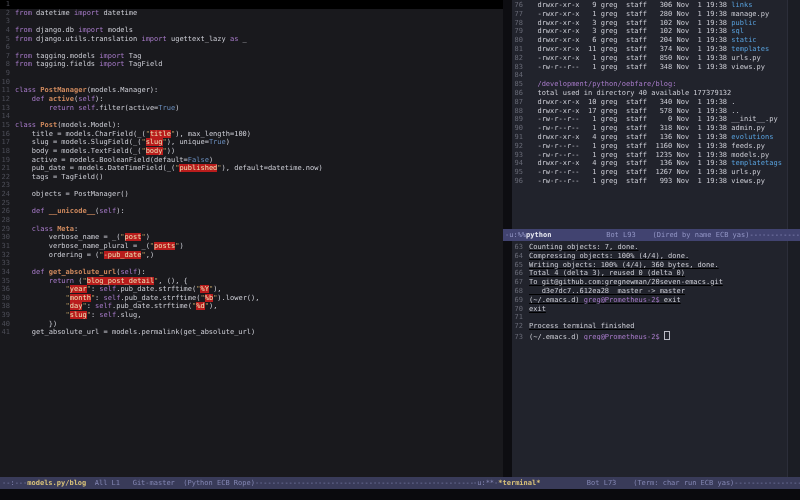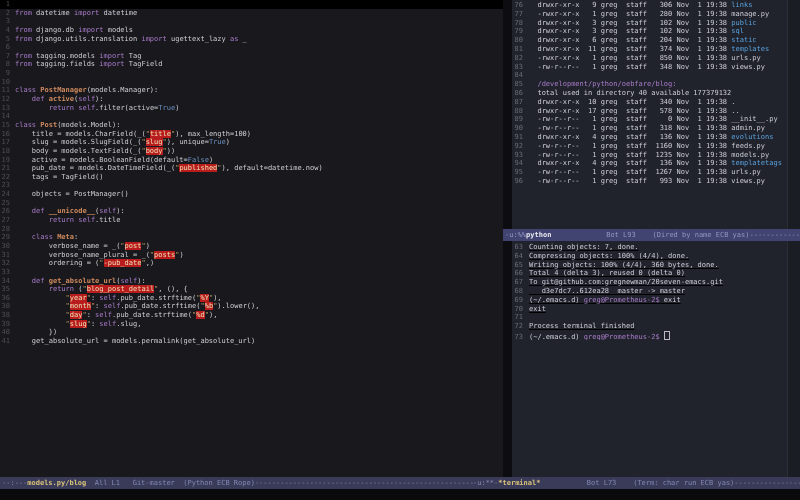--- a/index.html
+++ b/index.html
@@ -65,21 +65,20 @@
       <div class="row"><span class="ln">16</span><span class="sg-p">    title = models.CharField(_(</span><span class="sg-s">"</span><span class="sg-S">title</span><span class="sg-s">"</span><span class="sg-p">), max_length=100)</span></div>
       <div class="row"><span class="ln">17</span><span class="sg-p">    slug = models.SlugField(_(</span><span class="sg-s">"</span><span class="sg-S">slug</span><span class="sg-s">"</span><span class="sg-p">), unique=</span><span class="sg-b">True</span><span class="sg-p">)</span></div>
       <div class="row"><span class="ln">18</span><span class="sg-p">    body = models.TextField(_(</span><span class="sg-s">"</span><span class="sg-S">body</span><span class="sg-s">"</span><span class="sg-p">))</span></div>
       <div class="row"><span class="ln">19</span><span class="sg-p">    active = models.BooleanField(default=</span><span class="sg-b">False</span><span class="sg-p">)</span></div>
       <div class="row"><span class="ln">21</span><span class="sg-p">    pub_date = models.DateTimeField(_(</span><span class="sg-s">"</span><span class="sg-S">published</span><span class="sg-s">"</span><span class="sg-p">), default=datetime.now)</span></div>
       <div class="row"><span class="ln">22</span><span class="sg-p">    tags = TagField()</span></div>
       <div class="row"><span class="ln">23</span></div>
       <div class="row"><span class="ln">24</span><span class="sg-p">    objects = PostManager()</span></div>
       <div class="row"><span class="ln">25</span></div>
       <div class="row"><span class="ln">26</span><span class="sg-p">    </span><span class="sg-k">def</span><span class="sg-p"> </span><span class="sg-f">__unicode__</span><span class="sg-p">(</span><span class="sg-k">self</span><span class="sg-p">):</span></div>
-      <div class="row"><span class="ln">27</span><span class="sg-p">        </span><span class="sg-k">return</span><span class="sg-p"> </span><span class="sg-k">self</span><span class="sg-p">.title</span></div>
       <div class="row"><span class="ln">28</span></div>
       <div class="row"><span class="ln">29</span><span class="sg-p">    </span><span class="sg-k">class</span><span class="sg-p"> </span><span class="sg-f">Meta</span><span class="sg-p">:</span></div>
       <div class="row"><span class="ln">30</span><span class="sg-p">        verbose_name = _(</span><span class="sg-s">"</span><span class="sg-S">post</span><span class="sg-s">"</span><span class="sg-p">)</span></div>
       <div class="row"><span class="ln">31</span><span class="sg-p">        verbose_name_plural = _(</span><span class="sg-s">"</span><span class="sg-S">posts</span><span class="sg-s">"</span><span class="sg-p">)</span></div>
       <div class="row"><span class="ln">32</span><span class="sg-p">        ordering = (</span><span class="sg-s">"</span><span class="sg-S">-pub_date</span><span class="sg-s">"</span><span class="sg-p">,)</span></div>
       <div class="row"><span class="ln">33</span></div>
       <div class="row"><span class="ln">34</span><span class="sg-p">    </span><span class="sg-k">def</span><span class="sg-p"> </span><span class="sg-f">get_absolute_url</span><span class="sg-p">(</span><span class="sg-k">self</span><span class="sg-p">):</span></div>
       <div class="row"><span class="ln">35</span><span class="sg-p">        </span><span class="sg-k">return</span><span class="sg-p"> (</span><span class="sg-s">"</span><span class="sg-S">blog_post_detail</span><span class="sg-s">"</span><span class="sg-p">, (), {</span></div>
       <div class="row"><span class="ln">36</span><span class="sg-p">            </span><span class="sg-s">"</span><span class="sg-S">year</span><span class="sg-s">"</span><span class="sg-p">: </span><span class="sg-k">self</span><span class="sg-p">.pub_date.strftime(</span><span class="sg-s">"</span><span class="sg-S">%Y</span><span class="sg-s">"</span><span class="sg-p">),</span></div>
       <div class="row"><span class="ln">30</span><span class="sg-p">            </span><span class="sg-s">"</span><span class="sg-S">month</span><span class="sg-s">"</span><span class="sg-p">: </span><span class="sg-k">self</span><span class="sg-p">.pub_date.strftime(</span><span class="sg-s">"</span><span class="sg-S">%b</span><span class="sg-s">"</span><span class="sg-p">).lower(),</span></div>

